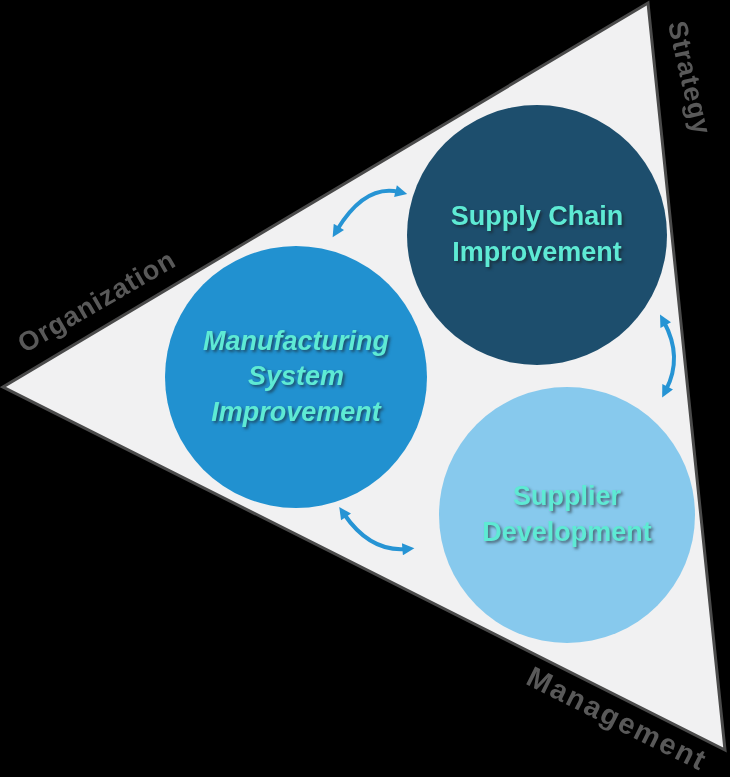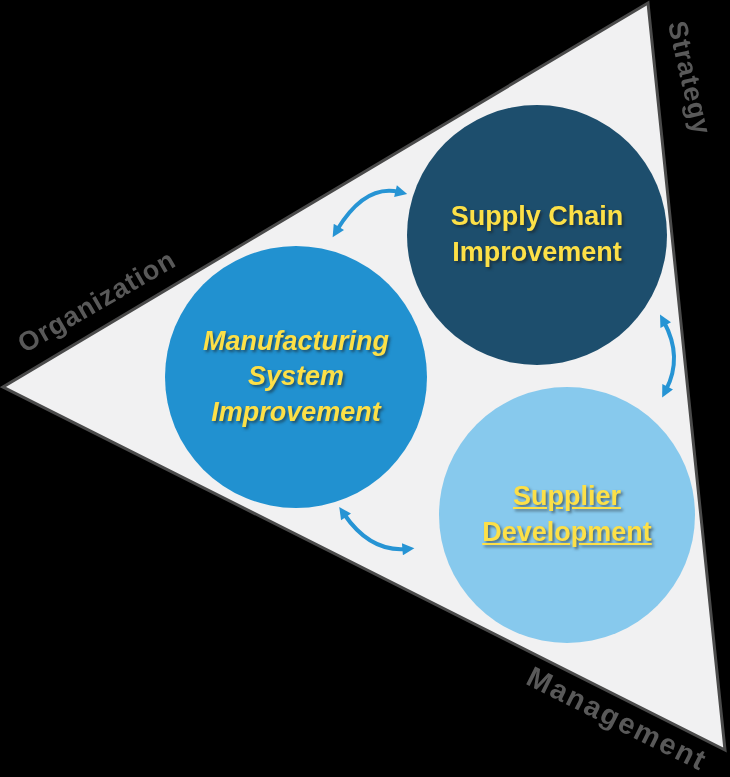--- a/index.html
+++ b/index.html
@@ -28,40 +28,40 @@
     fill: none;
     stroke-width: 4;
     stroke-linecap: round;
   }
   .circle-label {
     position: absolute;
     display: flex;
     align-items: center;
     justify-content: center;
     text-align: center;
-    color: #fde047;
+    color: #5eead4;
     font-weight: bold;
     font-size: 27px;
     line-height: 1.32;
     white-space: pre-line;
     text-shadow: 2px 2px 3px rgba(25, 25, 25, 0.55);
     pointer-events: none;
   }
   .edge-label {
     position: absolute;
     color: #595959;
     font-weight: bold;
     font-size: 27px;
     letter-spacing: 1px;
     white-space: nowrap;
     pointer-events: none;
   }
   .label-supply        { left: 407px; top: 105px; width: 260px; height: 260px; }
   .label-manufacturing { left: 165px; top: 246px; width: 262px; height: 262px; font-style: italic; }
-  .label-supplier      { left: 439px; top: 387px; width: 256px; height: 256px; text-decoration: underline; }
+  .label-supplier      { left: 439px; top: 387px; width: 256px; height: 256px; }
 
   .label-organization {
     left: 97px; top: 302px;
     transform: translate(-50%, -50%) rotate(-30deg);
   }
   .label-strategy {
     left: 689px; top: 78px;
     transform: translate(-50%, -50%) rotate(77deg);
   }
   .label-management {

